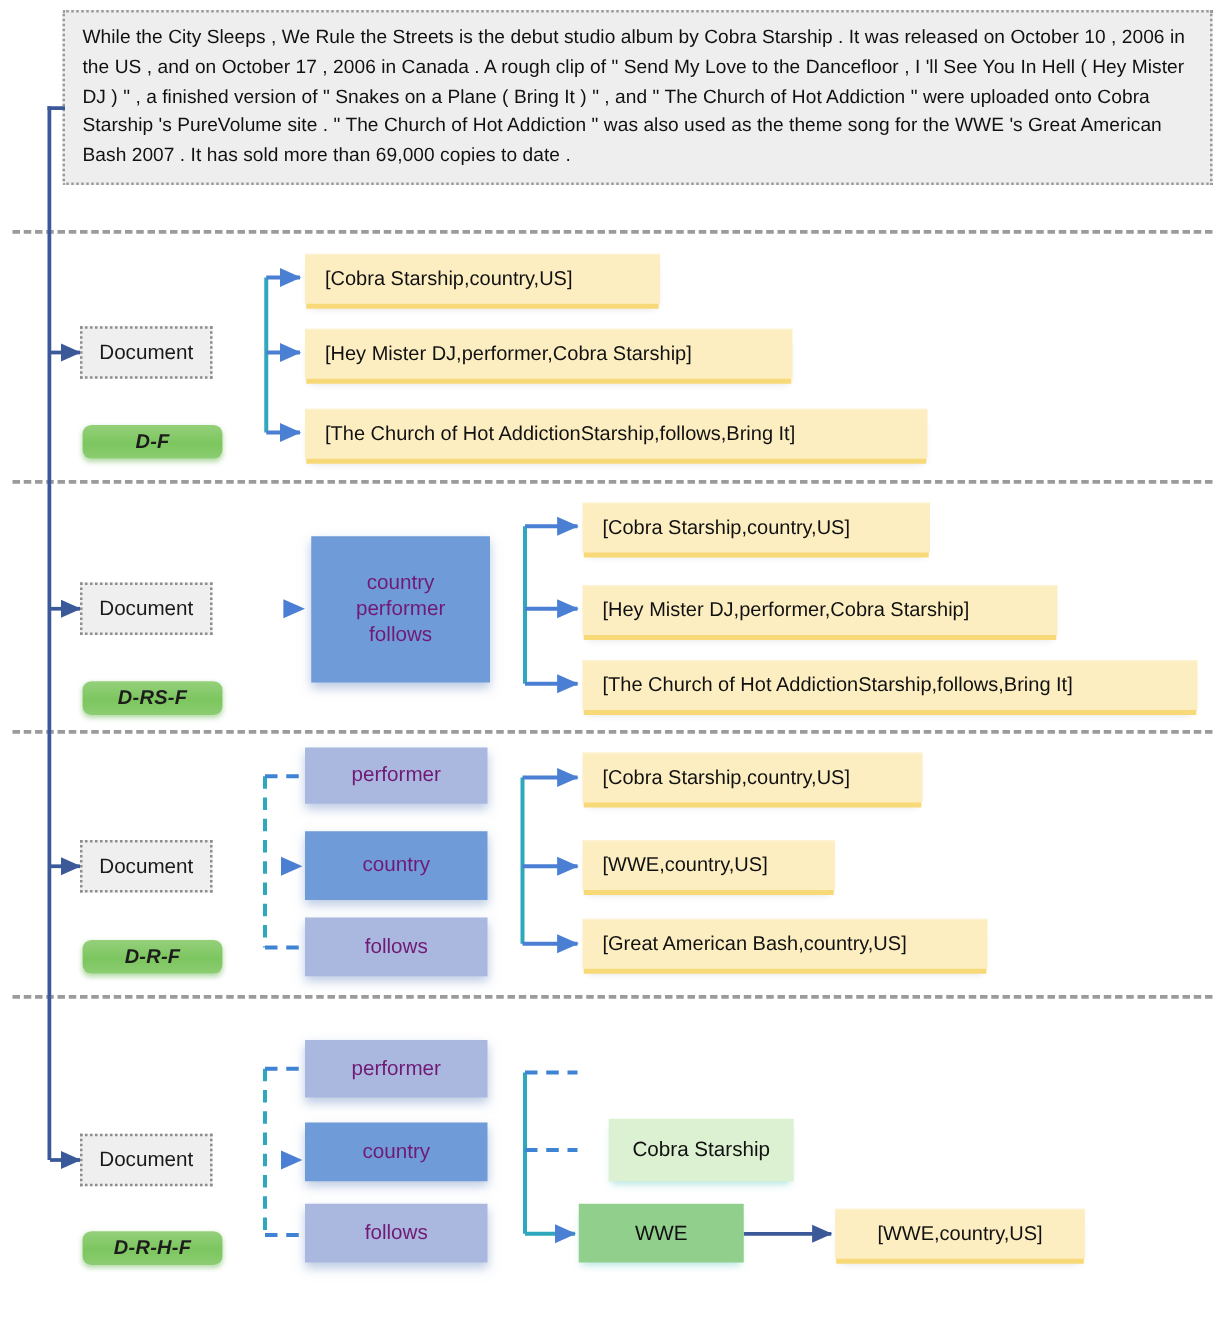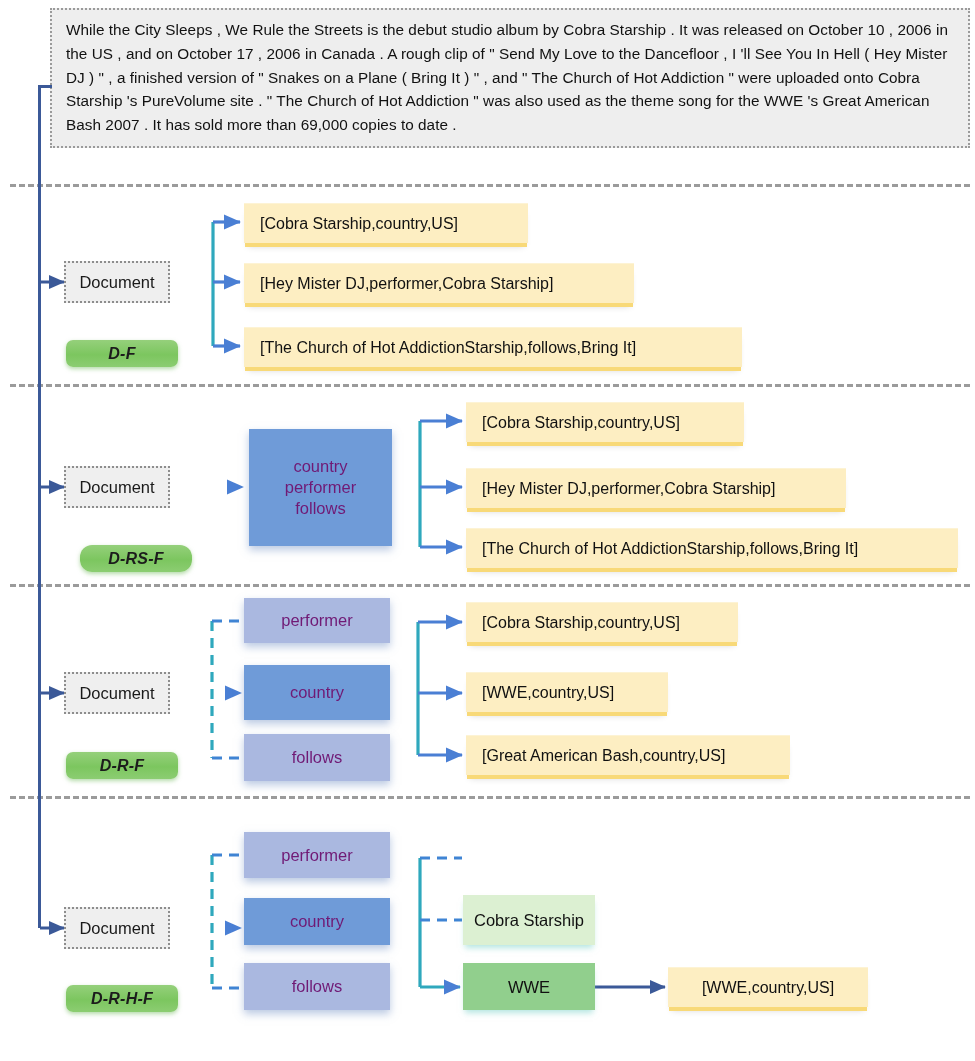--- a/index.html
+++ b/index.html
@@ -178,21 +178,21 @@
   </svg>
 
   <div class="abs doc-box" style="left:64px;top:261px;">Document</div>
   <div class="abs tag" style="left:66px;top:317px;">D-F</div>
 
   <div class="abs fact" style="left:244px;top:203px;width:284px;">[Cobra Starship,country,US]</div>
   <div class="abs fact" style="left:244px;top:263px;width:390px;">[Hey Mister DJ,performer,Cobra Starship]</div>
   <div class="abs fact" style="left:244px;top:327px;width:498px;">[The Church of Hot AddictionStarship,follows,Bring It]</div>
 
   <div class="abs doc-box" style="left:64px;top:466px;">Document</div>
-  <div class="abs tag" style="left:80px;top:522px;border-radius:12px;">D-RS-F</div>
+  <div class="abs tag" style="left:66px;top:522px;">D-RS-F</div>
 
   <div class="abs rel" style="left:249px;top:429px;width:143px;height:117px;flex-direction:column;">
     <span>country</span>
     <span>performer</span>
     <span>follows</span>
   </div>
 
   <div class="abs fact" style="left:466px;top:402px;width:278px;">[Cobra Starship,country,US]</div>
   <div class="abs fact" style="left:466px;top:468px;width:380px;">[Hey Mister DJ,performer,Cobra Starship]</div>
   <div class="abs fact" style="left:466px;top:528px;width:492px;">[The Church of Hot AddictionStarship,follows,Bring It]</div>
@@ -208,18 +208,18 @@
   <div class="abs fact" style="left:466px;top:672px;width:202px;">[WWE,country,US]</div>
   <div class="abs fact" style="left:466px;top:735px;width:324px;">[Great American Bash,country,US]</div>
 
   <div class="abs doc-box" style="left:64px;top:907px;">Document</div>
   <div class="abs tag" style="left:66px;top:962px;">D-R-H-F</div>
 
   <div class="abs rel faded" style="left:244px;top:832px;width:146px;height:46px;">performer</div>
   <div class="abs rel" style="left:244px;top:898px;width:146px;height:47px;">country</div>
   <div class="abs rel faded" style="left:244px;top:963px;width:146px;height:47px;">follows</div>
 
-  <div class="abs ent faded" style="left:463px;top:895px;width:132px;height:50px;">Cobra Starship</div>
+  <div class="abs ent faded" style="left:487px;top:895px;width:148px;height:50px;">Cobra Starship</div>
   <div class="abs ent" style="left:463px;top:963px;width:132px;height:47px;">WWE</div>
 
   <div class="abs fact" style="left:668px;top:967px;width:200px;justify-content:center;padding-left:0;">[WWE,country,US]</div>
 
 </div>
 
 </body></html>

